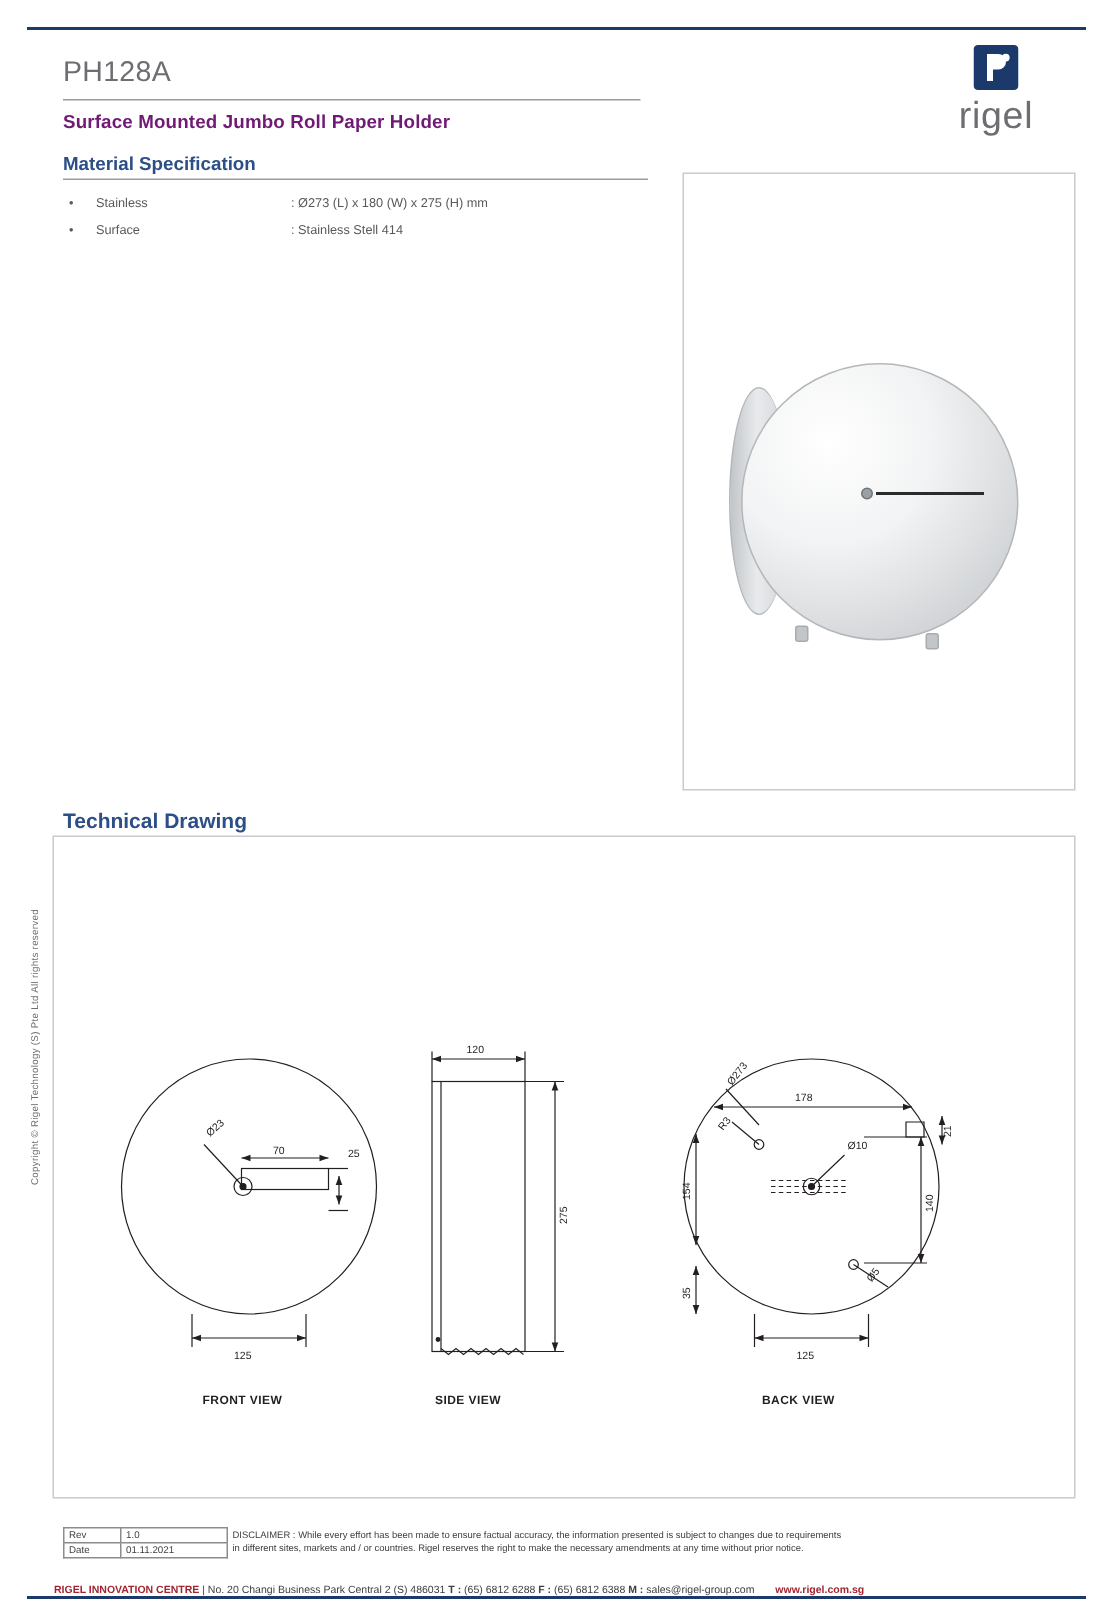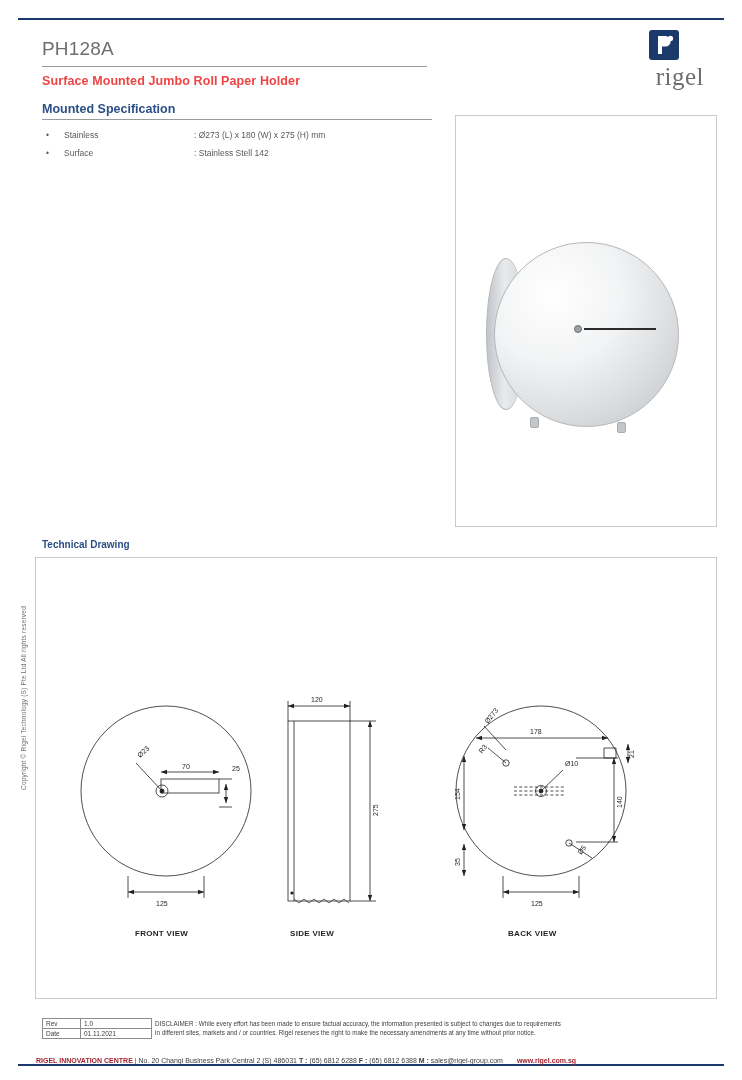--- a/index.html
+++ b/index.html
@@ -47,32 +47,31 @@
   }
   .title-rule {
     width: 385px;
     height: 1px;
     background: #9a9b9e;
     margin: 6px 0 7px 0;
   }
   .subtitle {
     font-size: 12.5px;
     font-weight: bold;
-    color: #ef4444;
+    color: #701a75;
     letter-spacing: .1px;
   }
 
   
   .logo {
     position: absolute;
     right: 38px;
     top: 30px;
     width: 80px;
-    text-align: right;
-    font-family: Liberation Serif, serif;
+    text-align: center;
   }
   .logo-mark {
     width: 30px;
     height: 30px;
     margin: 0 auto;
     position: relative;
   }
   .logo-word {
     font-size: 25px;
     color: #6d6e71;
@@ -172,21 +171,21 @@
     border-radius: 2px;
   }
   .disp-foot.l { left: 44px; top: 175px; }
   .disp-foot.r { left: 131px; top: 180px; }
 
   
   .tech-head {
     position: absolute;
     left: 42px;
     top: 539px;
-    font-size: 10px;
+    font-size: 14px;
     font-weight: bold;
     color: #2b4f86;
   }
   .tech-panel {
     position: absolute;
     left: 35px;
     top: 557px;
     width: 682px;
     height: 442px;
     border: 1px solid #c8cacc;
@@ -266,32 +265,32 @@
       <svg width="30" height="30" viewBox="0 0 30 30" aria-hidden="true">
         <rect x="0" y="0" width="30" height="30" rx="3" fill="#1b3a6b"></rect>
         <path d="M9 6 h7.5 a5.2 5.2 0 0 1 0 10.4 H13 V24 H9 Z" fill="#ffffff"></path>
         <circle cx="21.5" cy="8.4" r="2.6" fill="#ffffff"></circle>
       </svg>
     </div>
     <div class="logo-word">rigel</div>
   </div>
 
   <div class="spec">
-    <div class="section-head">Mounted Specification</div>
+    <div class="section-head">Material Specification</div>
     <div class="section-rule"></div>
 
     <div class="spec-row">
       <span class="bullet">•</span>
       <span class="spec-label">Stainless</span>
       <span class="spec-value">: Ø273 (L) x 180 (W) x 275 (H) mm</span>
     </div>
     <div class="spec-row">
       <span class="bullet">•</span>
       <span class="spec-label">Surface</span>
-      <span class="spec-value">: Stainless Stell 142</span>
+      <span class="spec-value">: Stainless Stell 414</span>
     </div>
   </div>
 
   <div class="product-panel">
     <div class="dispenser">
       <div class="disp-foot l"></div>
       <div class="disp-foot r"></div>
       <div class="disp-side"></div>
       <div class="disp-body"></div>
       <div class="disp-lock"></div>

